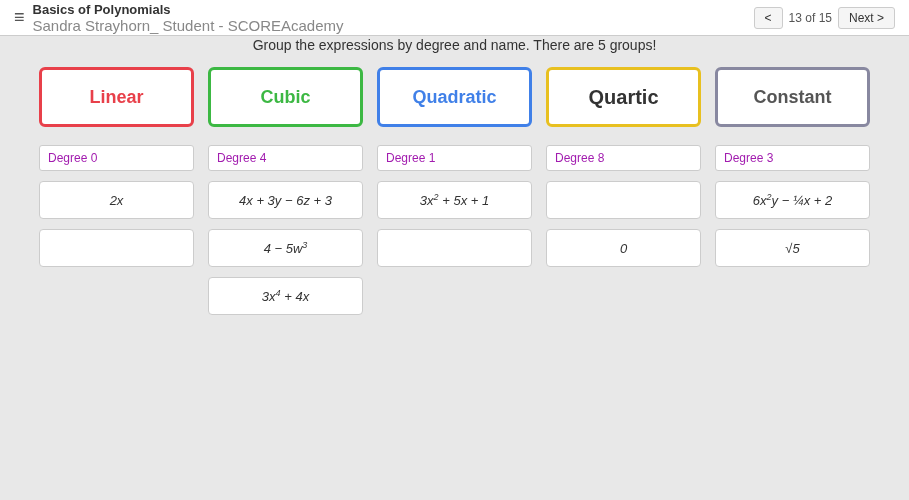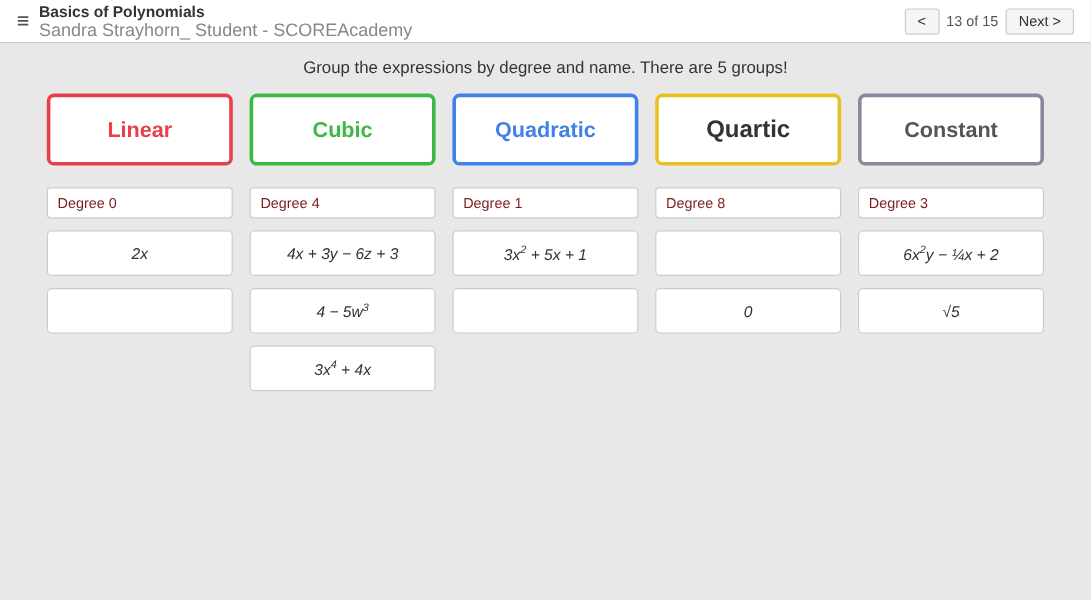--- a/index.html
+++ b/index.html
@@ -51,21 +51,21 @@
       font-size: 12px;
       cursor: pointer;
       border-radius: 3px;
       color: #333;
     }
     .nav-count {
       font-size: 12px;
       color: #555;
     }
     .main-content {
-      padding: 12px 20px;
+      padding: 1px 20px;
     }
     .instruction {
       text-align: center;
       font-size: 14px;
       color: #333;
       margin-bottom: 14px;
     }
     .categories-row {
       display: flex;
       gap: 14px;
@@ -102,21 +102,21 @@
       flex-direction: column;
       gap: 10px;
       align-items: center;
     }
     .degree-label {
       width: 100%;
       background: #fff;
       border: 1px solid #ccc;
       padding: 5px 8px;
       font-size: 12px;
-      color: #7f1d1d;
+      color: #a21caf;
       border-radius: 3px;
       text-align: left;
     }
     .expr-box {
       background: #fff;
       border: 1px solid #ccc;
       border-radius: 4px;
       padding: 8px 10px;
       font-size: 13px;
       color: #333;

